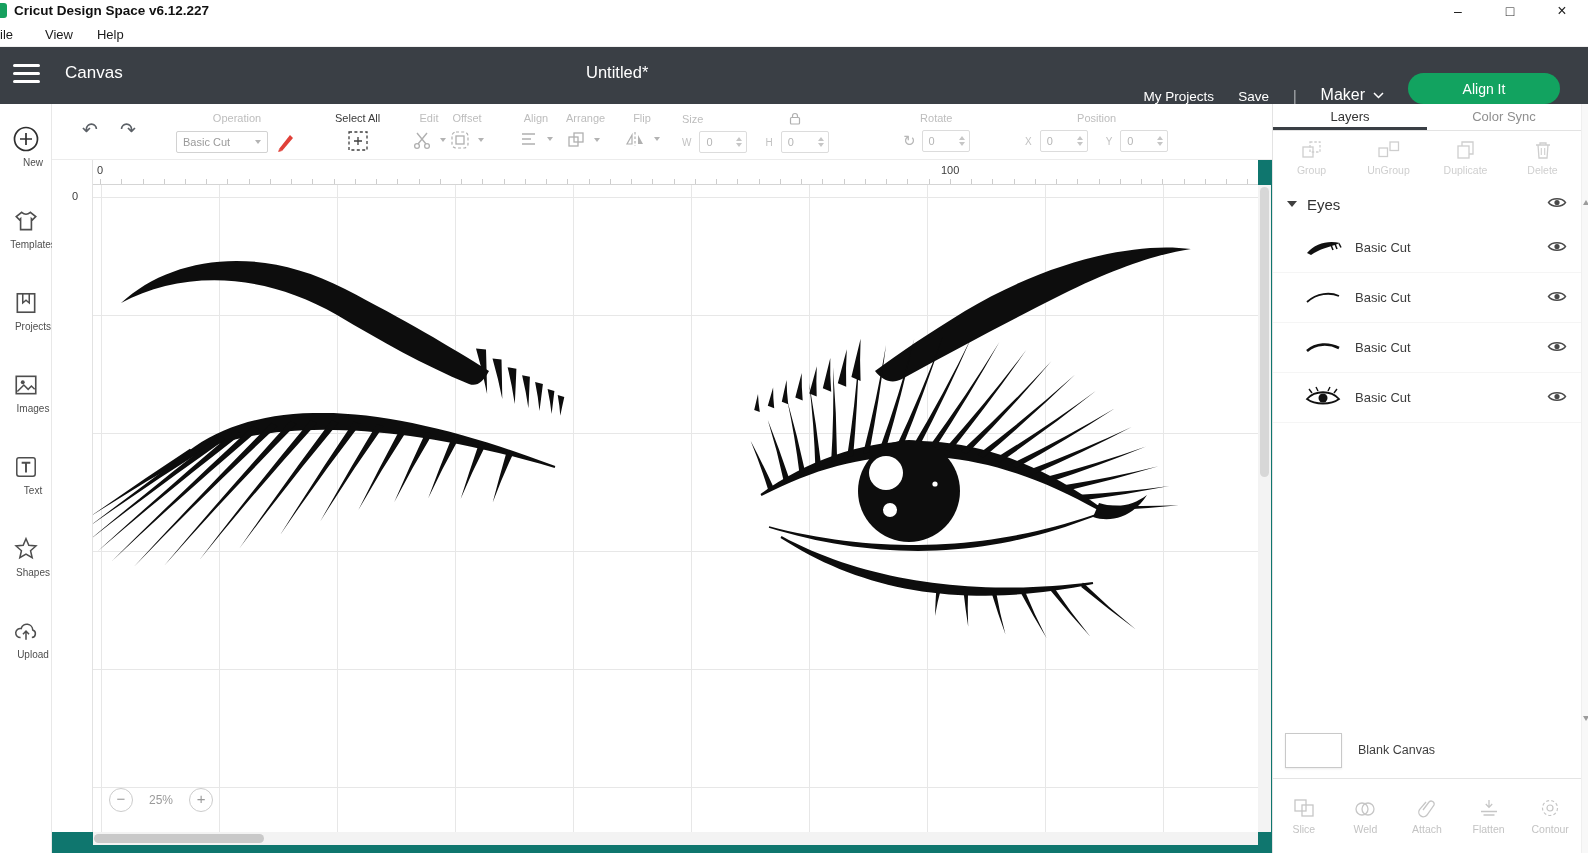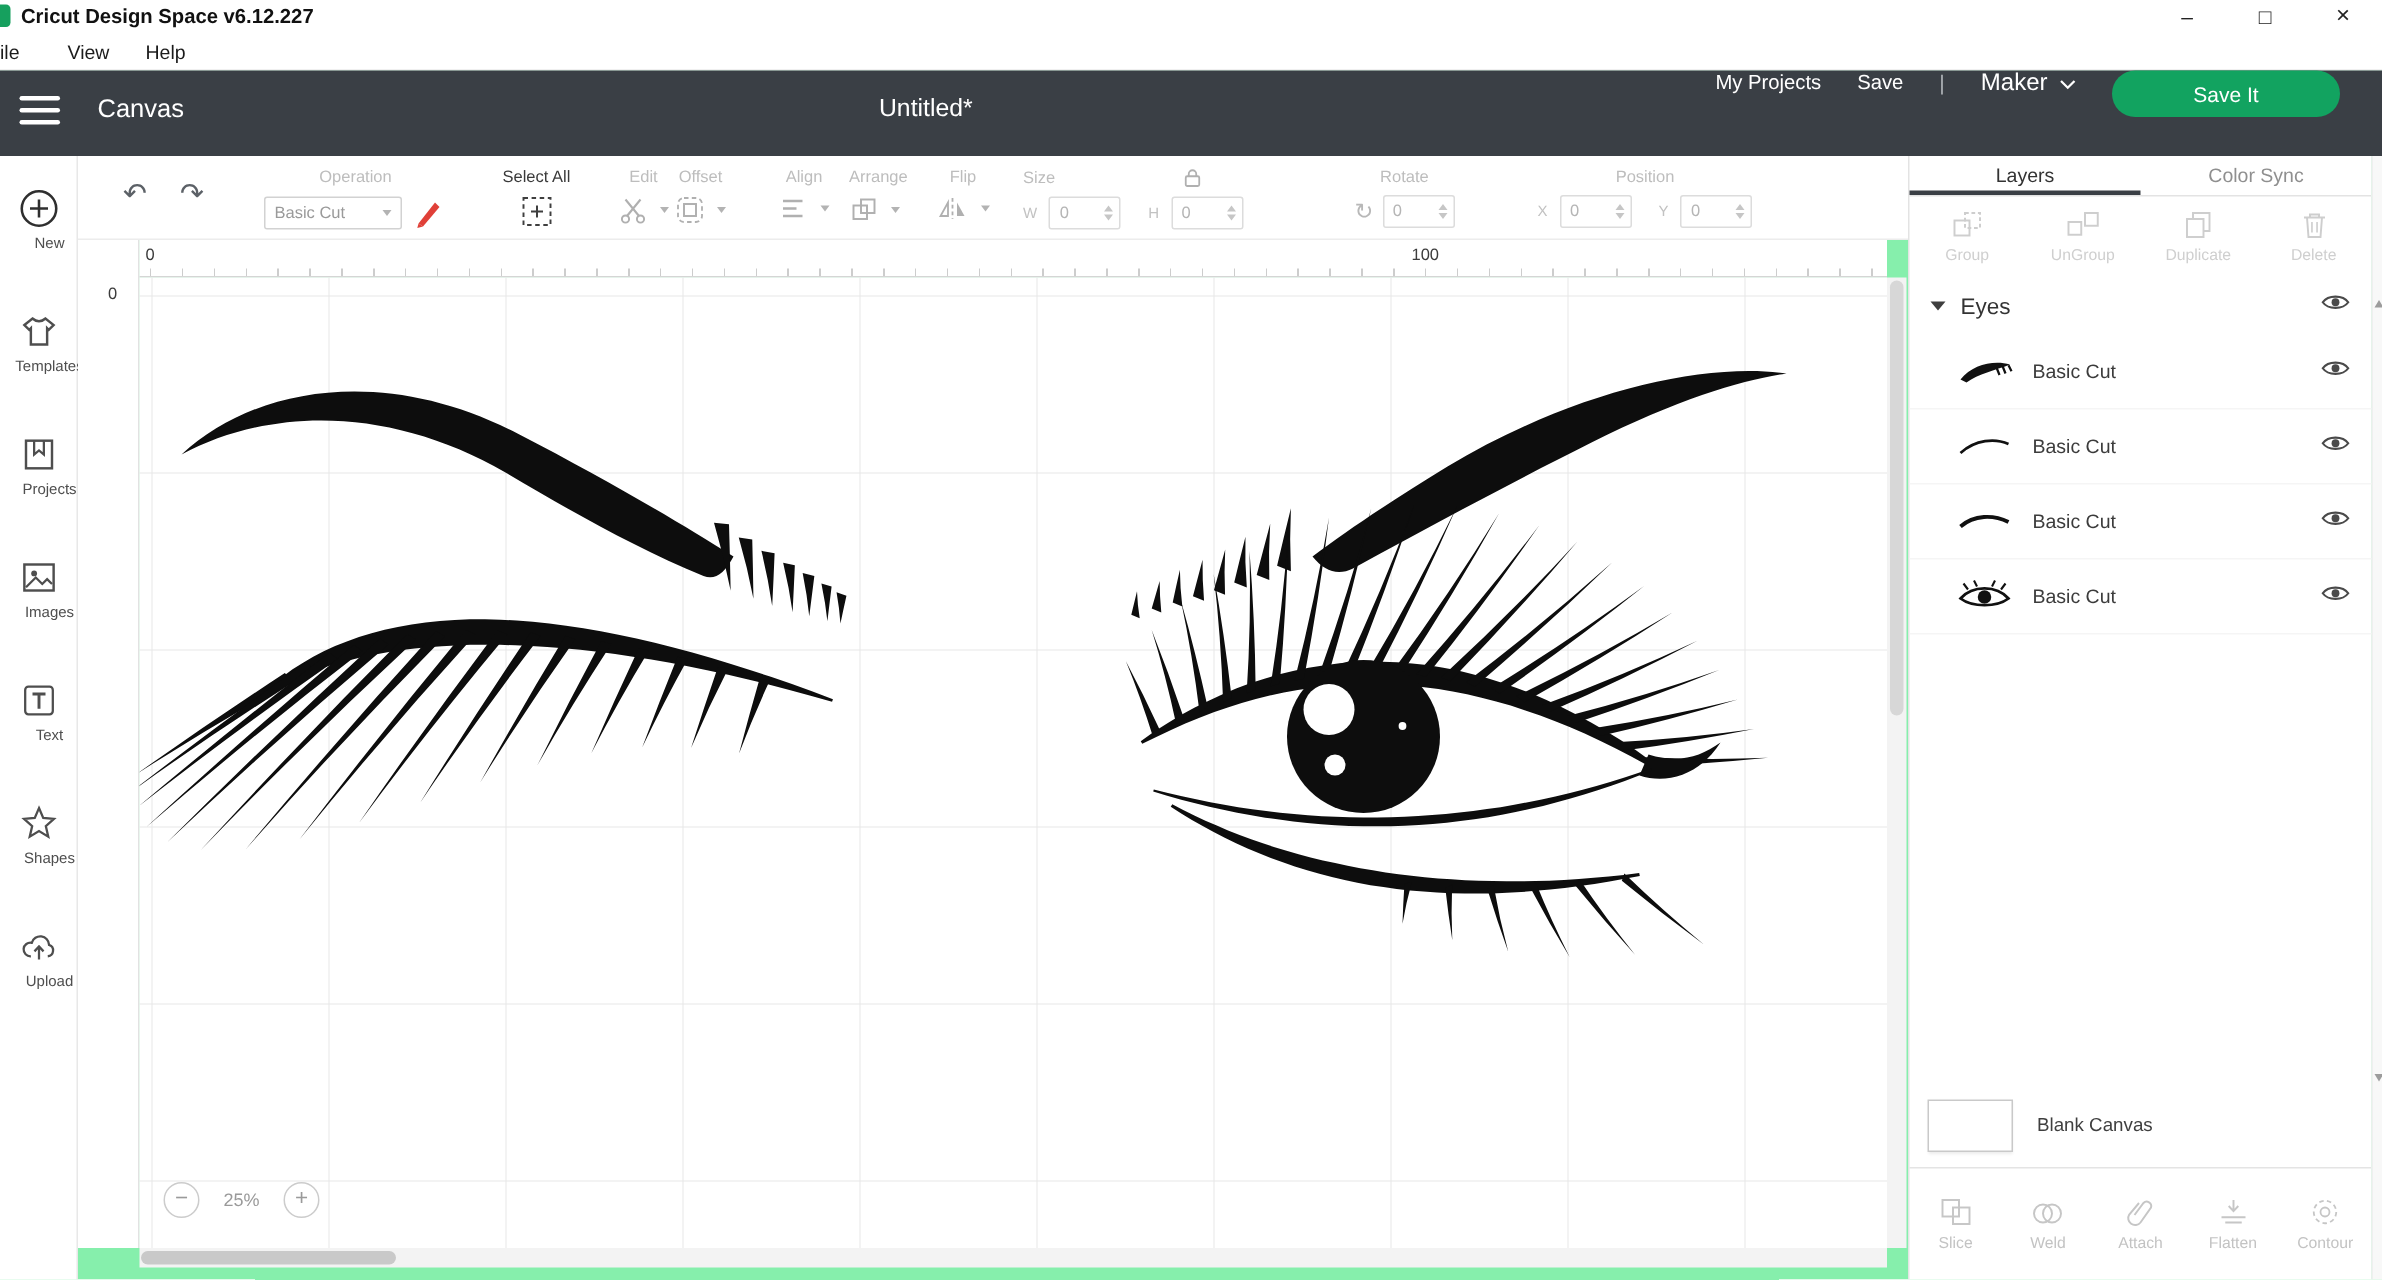--- a/index.html
+++ b/index.html
@@ -1,39 +1,39 @@
 <!DOCTYPE html>
 <html><head>
 <meta charset="utf-8">
 <style>
   * { box-sizing: border-box; margin: 0; padding: 0; }
   html,body { width:1588px; height:853px; overflow:hidden; }
   body { font-family:"Liberation Sans","DejaVu Sans",sans-serif; background:#fff; }
-  .app { position:relative; width:1588px; height:853px; background:#86efac; }
+  .app { position:relative; width:1588px; height:853px; background:#0f766e;border-radius:23px; }
 
   
   .titlebar { position:absolute; left:0; top:0; width:100%; height:22px; background:#fff; }
   .app-logo { position:absolute; left:0; top:3px; width:7px; height:15px; background:#16a05e; border-radius:0 3px 3px 0; }
   .titlebar .title { position:absolute; left:14px; top:3px; font-size:13.5px; font-weight:bold; color:#111; }
   .win-controls { position:absolute; right:0; top:0; height:22px; display:flex; }
   .win-btn { width:52px; height:22px; display:flex; align-items:center; justify-content:center; font-size:14px; color:#222; cursor:default; }
 
   
   .menubar { position:absolute; left:0; top:22px; width:100%; height:25px; background:#fff; display:flex; align-items:center; border-bottom:1px solid #f0f0f0; }
   .menu-item { font-size:13px; color:#1b1b1b; margin-right:24px; }
   .menu-item:first-child { margin-left:0; margin-right:32px; }
 
   
   .header { position:absolute; left:0; top:47px; width:100%; height:57px; background:#3a3f45; color:#fff; }
   .hamburger { position:absolute; left:13px; top:17px; width:27px; cursor:pointer; }
   .hamburger div { height:3px; background:#fff; border-radius:2px; margin-bottom:5px; }
   .hamburger div:last-child { margin-bottom:0; }
   .hdr-canvas { position:absolute; left:65px; top:16px; font-size:17px; color:#fff; }
   .hdr-title { position:absolute; left:586px; top:16px; font-size:16.5px; color:#fff; }
-  .hdr-right { position:absolute; right:28px; top:0; height:57px; display:flex; align-items:flex-start; gap:24px; }
+  .hdr-right { position:absolute; right:28px; top:0; height:57px; display:flex; align-items:flex-end; gap:24px; }
   .hdr-link { font-size:13.5px; color:#fff; cursor:pointer; }
   .hdr-divider { color:#aeb2b6; font-size:14px; }
   .hdr-machine { display:flex; align-items:center; gap:8px; cursor:pointer; }
   .makeit { width:152px; height:31px; background:#12a360; color:#fff; font-size:14px; border:none; border-radius:16px; cursor:pointer; }
 
   
   .sidebar { position:absolute; left:0; top:104px; width:52px; height:749px; background:#fff; border-right:1px solid #e8e8e8; display:flex; flex-direction:column; align-items:center; padding-top:22px; }
   .side-item { width:52px; height:82px; display:flex; flex-direction:column; align-items:center; cursor:pointer; }
   .side-item svg { display:block; }
   .side-label { font-size:10px; color:#4e4e4e; margin-top:5px;padding-left:15px; }
@@ -131,21 +131,21 @@
     <div class="hdr-right">
       <span class="hdr-link">My Projects</span>
       <span class="hdr-link">Save</span>
       <span class="hdr-divider">|</span>
       <span class="hdr-machine">
         <span>Maker</span>
         <svg width="11" height="7" viewBox="0 0 11 7">
             <polyline points="1,1 5.5,5.5 10,1" fill="none" stroke="#fff" stroke-width="1.5"></polyline>
           </svg>
       </span>
-      <button class="makeit">Save It</button>
+      <button class="makeit">Align It</button>
     </div>
   </div>
 
   <div class="sidebar">
     <div class="side-item">
       <svg width="26" height="26" viewBox="0 0 26 26">
           <circle cx="13" cy="13" r="11.5" fill="none" stroke="#2f2f2f" stroke-width="1.7"></circle>
           <path d="M13,7v12M7,13h12" stroke="#2f2f2f" stroke-width="1.7"></path>
         </svg>
       <span class="side-label">New</span>

